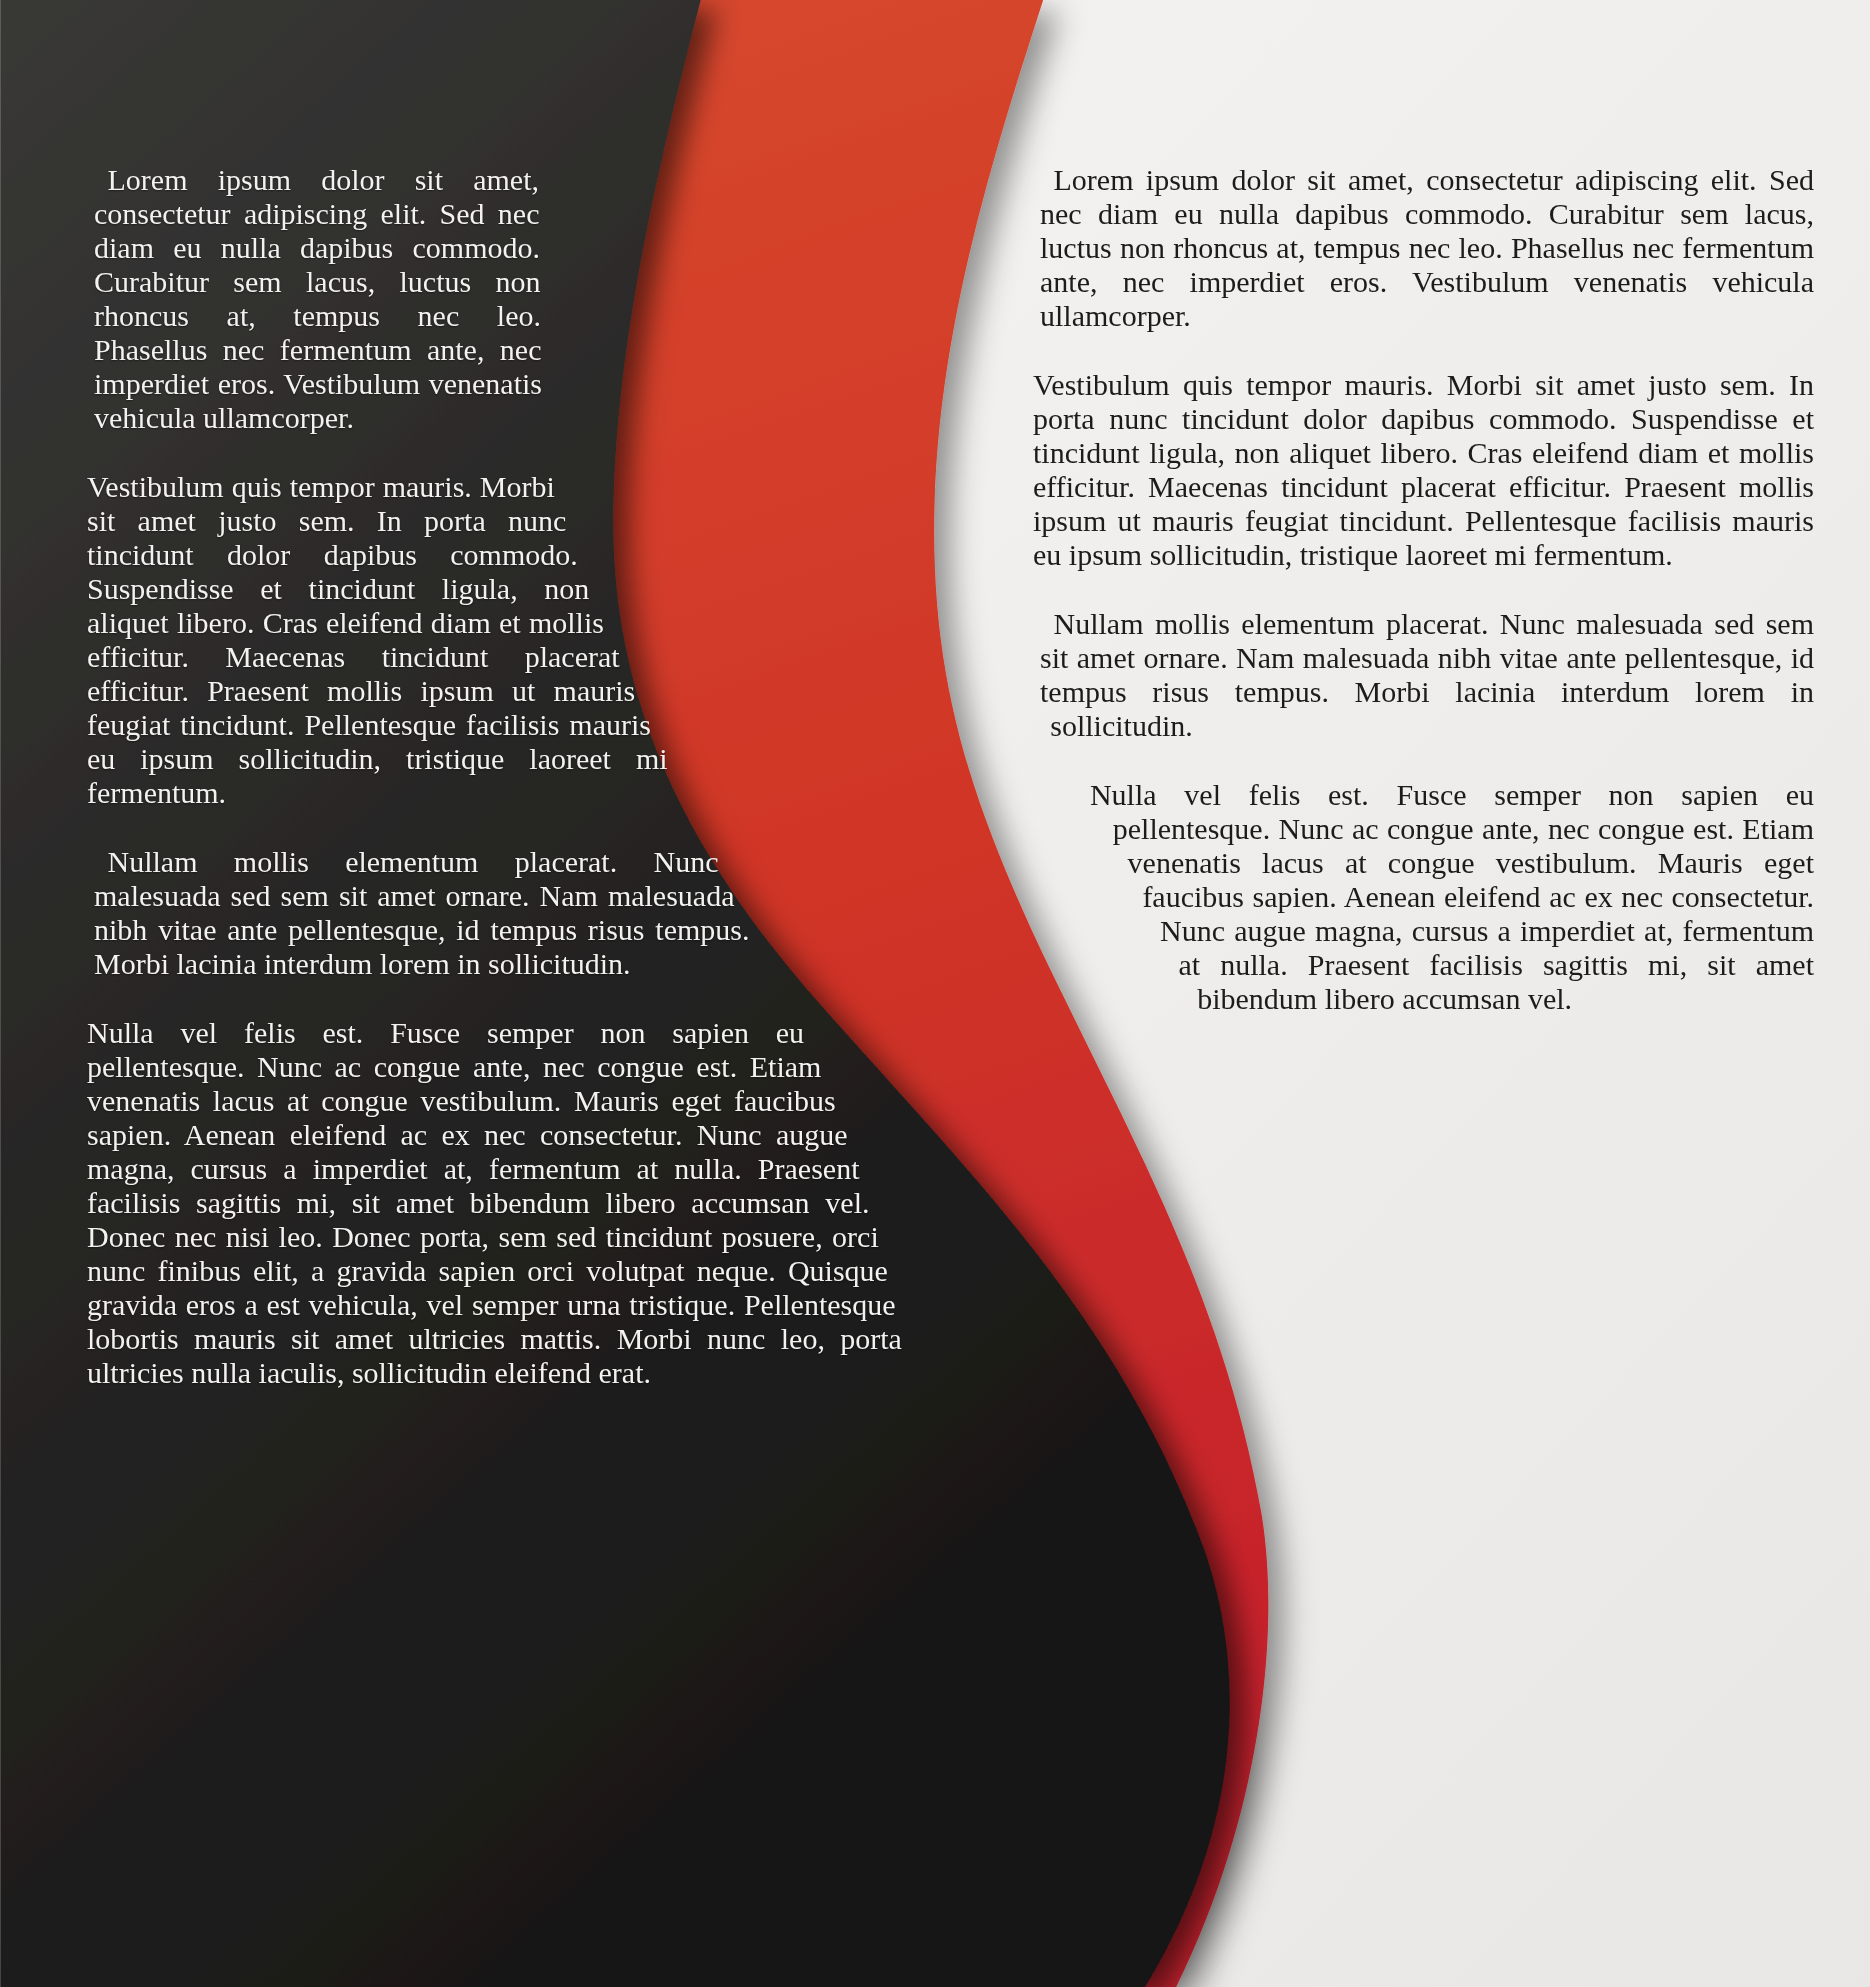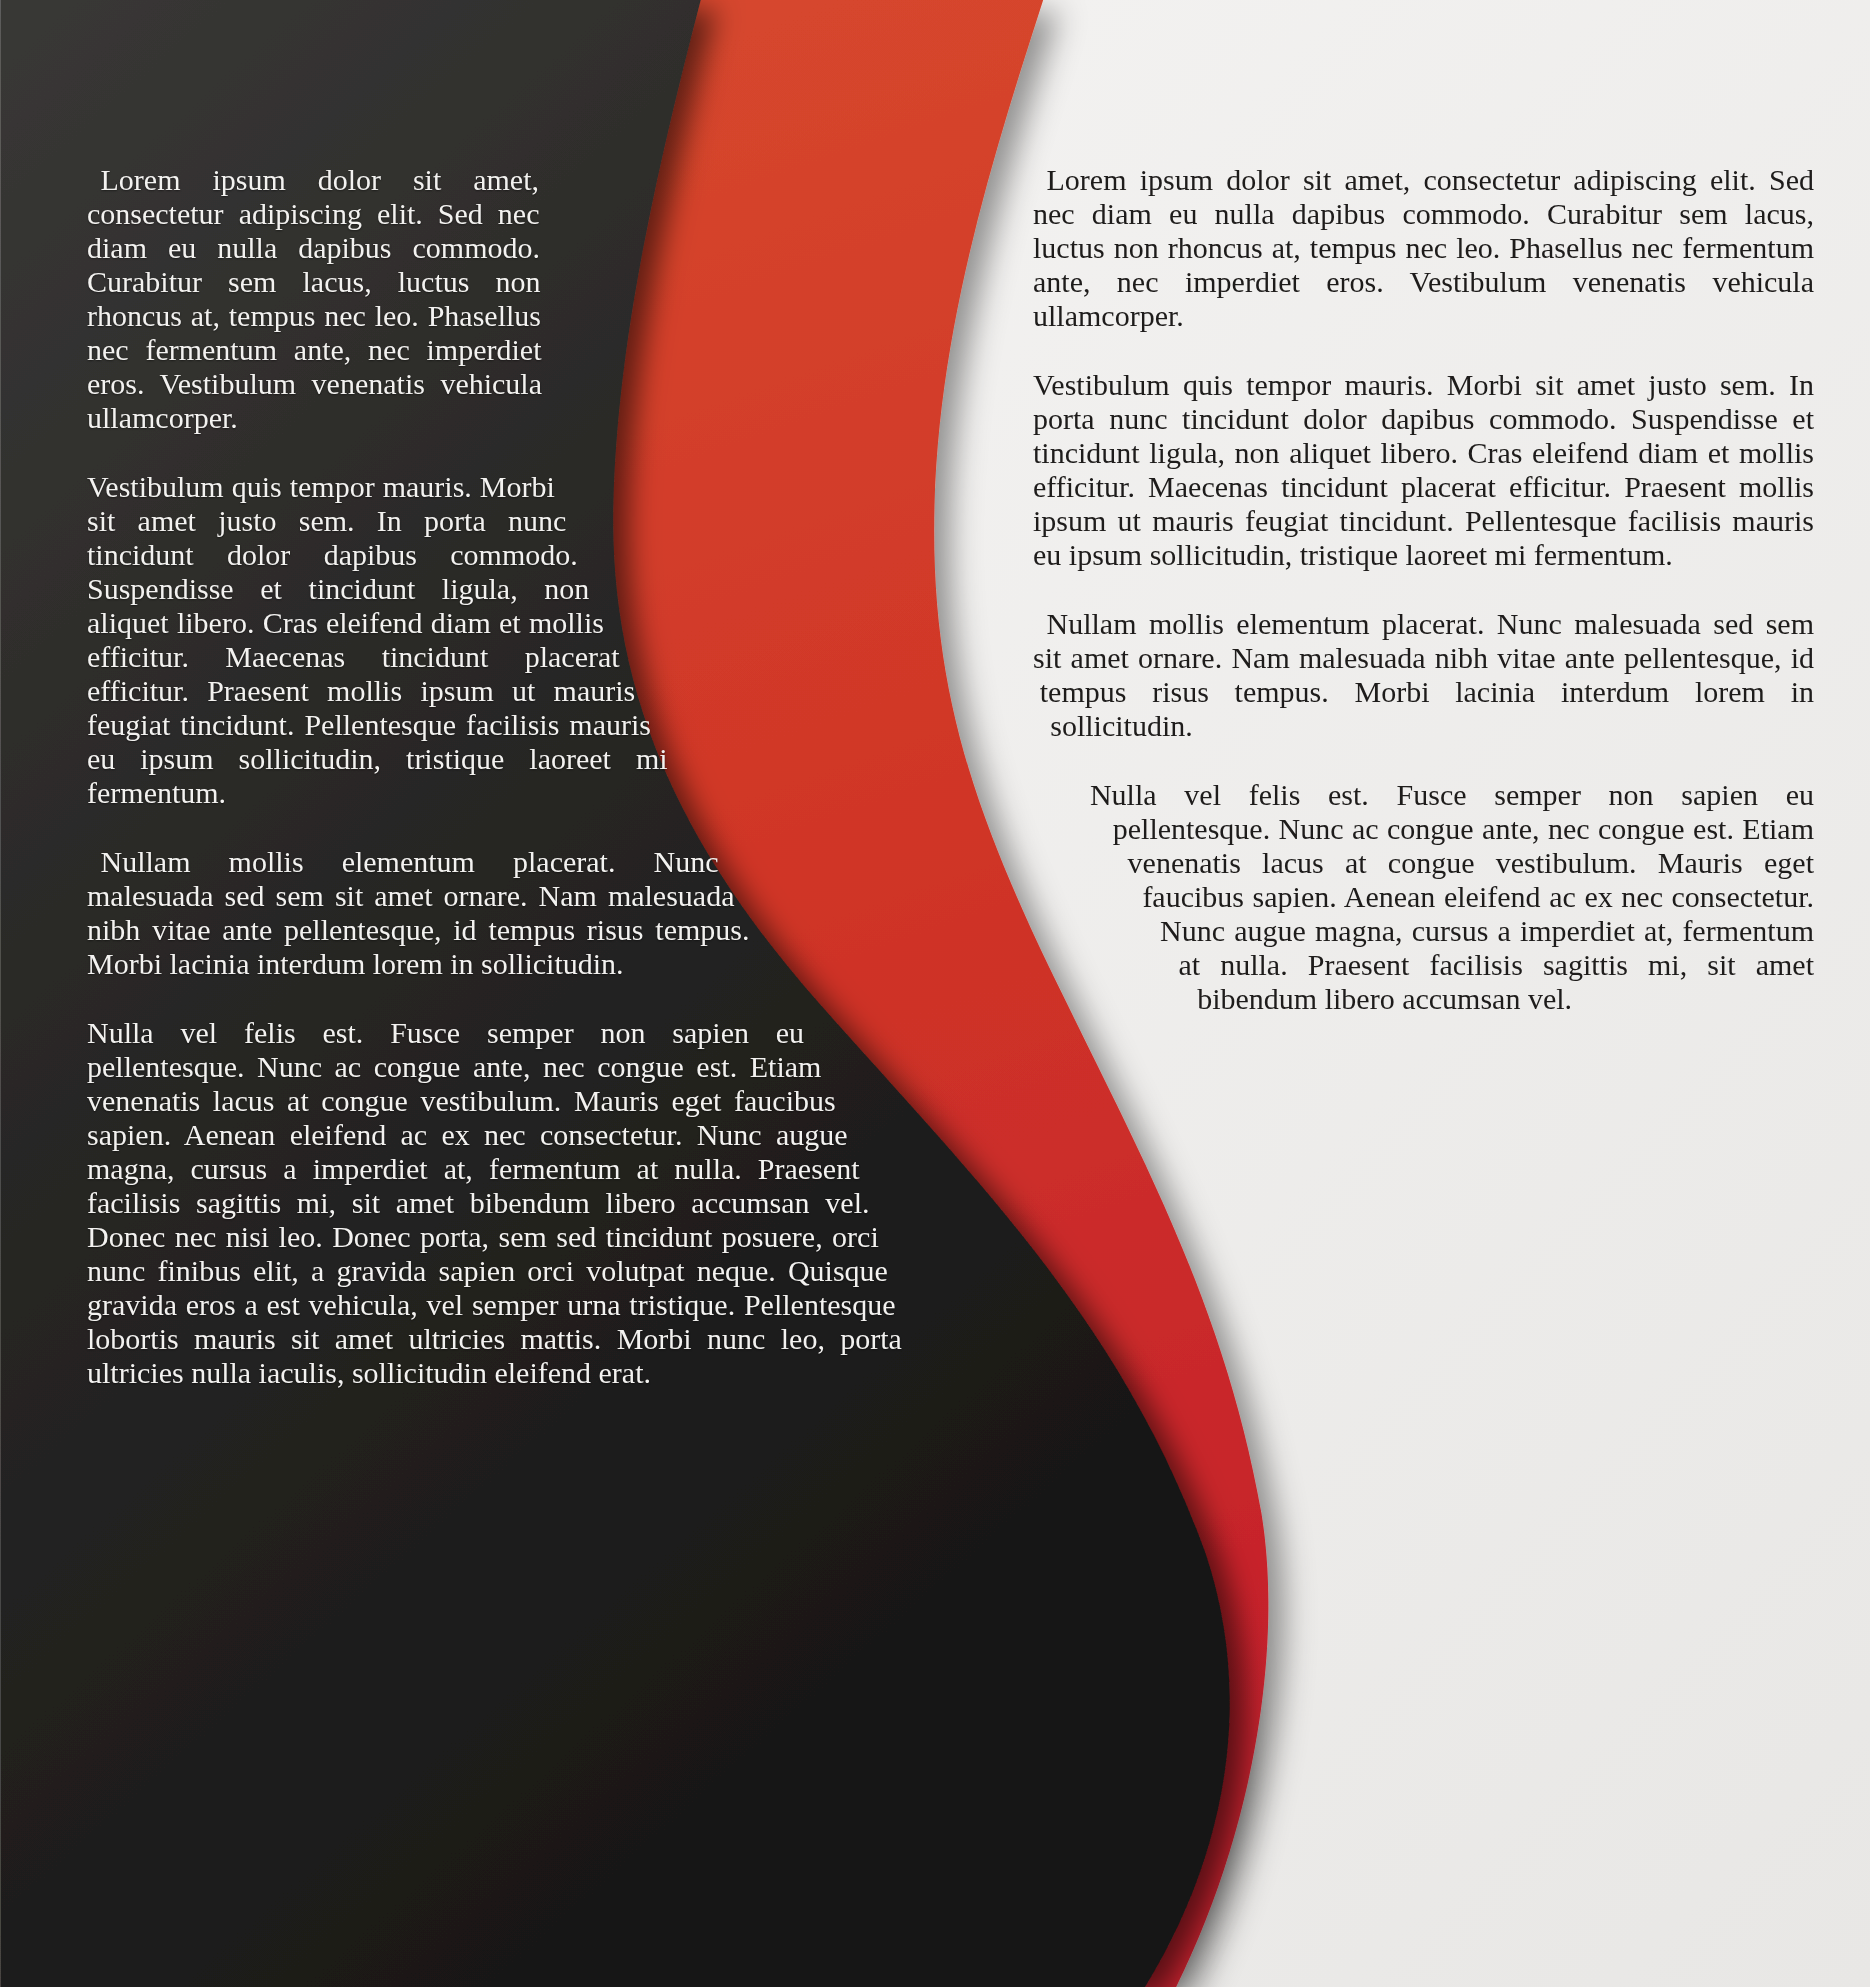--- a/index.html
+++ b/index.html
@@ -5,21 +5,21 @@
   html,body{margin:0;padding:0;background:#e9e8e6;}
   .canvas{
     position:relative;
     width:1871px;height:1987px;
     overflow:hidden;
     font-family:"Liberation Serif","DejaVu Serif",serif;
   }
   .wave-bg{position:absolute;inset:0;display:block;}
   .col{position:absolute;text-align:justify;}
   .col p{margin:0 0 35px 0;}
-  .col p.indent{text-indent:0.45em;}
+  .col p.indent{text-indent:0.45em;margin-left:7px;}
   .col-left{
     left:87px;top:163px;width:835px;height:1650px;
     font-size:30px;line-height:34px;
     color:#f3f2f0;
     text-shadow:0 1px 1.9px rgba(0,0,0,.45);
   }
   .col-right{
     left:1033px;top:163px;width:781px;height:1650px;
     font-size:30px;line-height:34px;
     color:#1e1c1b;

